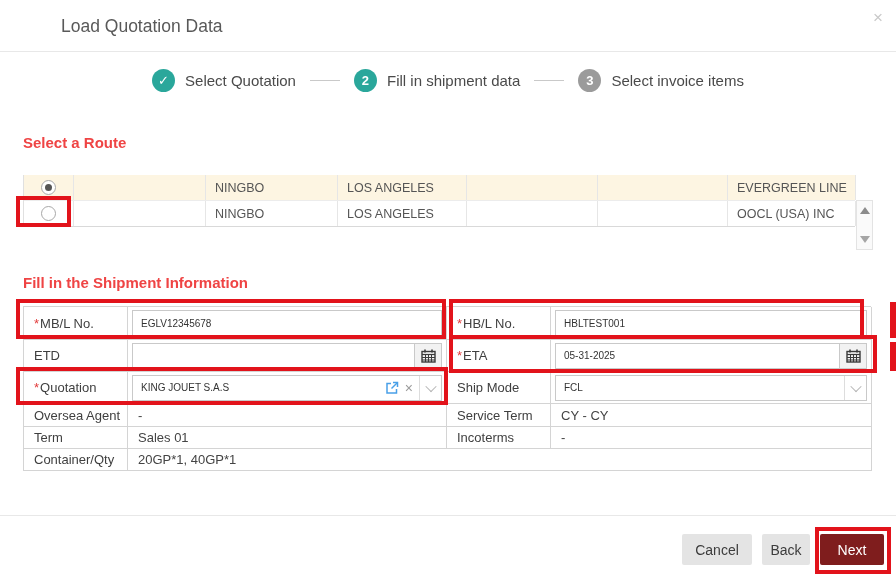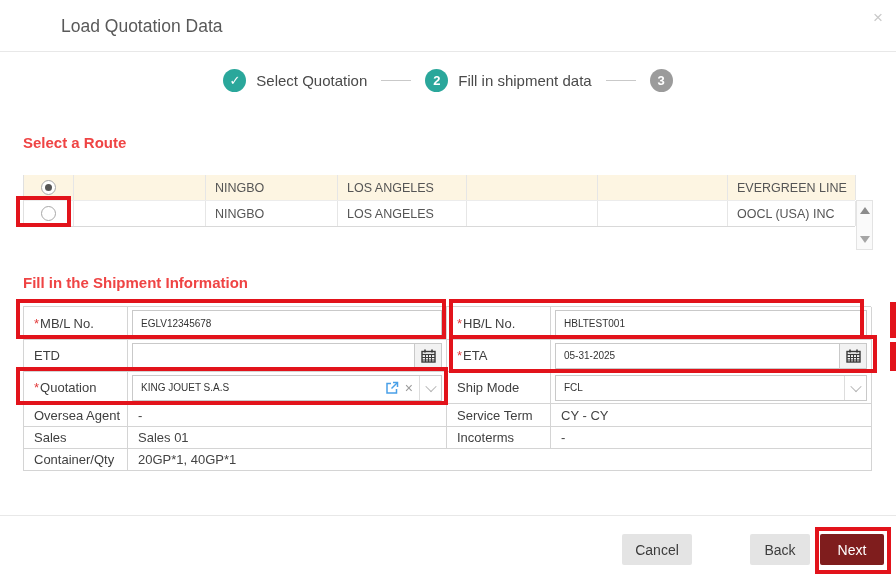--- a/index.html
+++ b/index.html
@@ -68,22 +68,22 @@
   .combo-icons { display:flex; align-items:center; gap:6px; padding-right:6px; }
   .icon-open svg { display:block; }
   .icon-clear { color:#9b9b9b; font-size:14px; line-height:1; cursor:pointer; }
   .combo-arrow { flex:0 0 22px; align-self:stretch; border-left:1px solid #ddd; display:flex; align-items:center; justify-content:center; cursor:pointer; }
   .chev { width:8px; height:8px; border-right:1.6px solid #b5b5b5; border-bottom:1.6px solid #b5b5b5; transform:rotate(45deg) translate(-1px,-1px); }
 
   
   .ftr-divider { position:absolute; left:0; top:515px; width:896px; height:1px; background:#e8e8e8; }
   .footer { position:absolute; top:534px; right:12px; display:flex; gap:10px; }
   .btn { height:31px; border:0; border-radius:2px; font-size:14px; font-family:"Liberation Sans","DejaVu Sans",sans-serif; cursor:pointer; }
-  .btn.gray { background:#e4e4e4; color:#3c3c3c; width:70px;margin-left:48px; }
-  .btn.gray.back { width:60px; }
+  .btn.gray { background:#e4e4e4; color:#3c3c3c; width:70px; }
+  .btn.gray.back { width:48px; }
   .btn.teal { background:#7f1d1d; color:#fff; width:64px; }
 
   
   .anno { position:absolute; border:4px solid #e2131b; pointer-events:none; background:transparent; }
   .anno-strip { position:absolute; background:#e2131b; pointer-events:none; }
 </style>
 </head>
 <body>
 
 <div class="dlg-title">Load Quotation Data</div>
@@ -96,20 +96,21 @@
     <div class="step-label">Select Quotation</div>
   </div>
   <div class="step-connector"></div>
   <div class="step">
     <div class="step-circle active">2</div>
     <div class="step-label">Fill in shipment data</div>
   </div>
   <div class="step-connector"></div>
   <div class="step">
     <div class="step-circle pending">3</div>
+    <div class="step-label">Select invoice items</div>
   </div>
 </div>
 
 <div class="section-heading route-heading">Select a Route</div>
 
 <div class="route-table">
   <div class="rt-body">
     <div class="rt-row selected">
       <div class="rt-cell center">
           <span class="radio checked"></span>
@@ -243,21 +244,21 @@
   <div class="fcell label">
       <span>Oversea Agent</span>
     </div>
   <div class="fcell value text">-</div>
   <div class="fcell label">
       <span>Service Term</span>
     </div>
   <div class="fcell value text">CY - CY</div>
 
   <div class="fcell label">
-      <span>Sales</span>
+      <span>Term</span>
     </div>
   <div class="fcell value text">Sales 01</div>
   <div class="fcell label">
       <span>Incoterms</span>
     </div>
   <div class="fcell value text">-</div>
 
   <div class="fcell label">
       <span>Container/Qty</span>
     </div>

